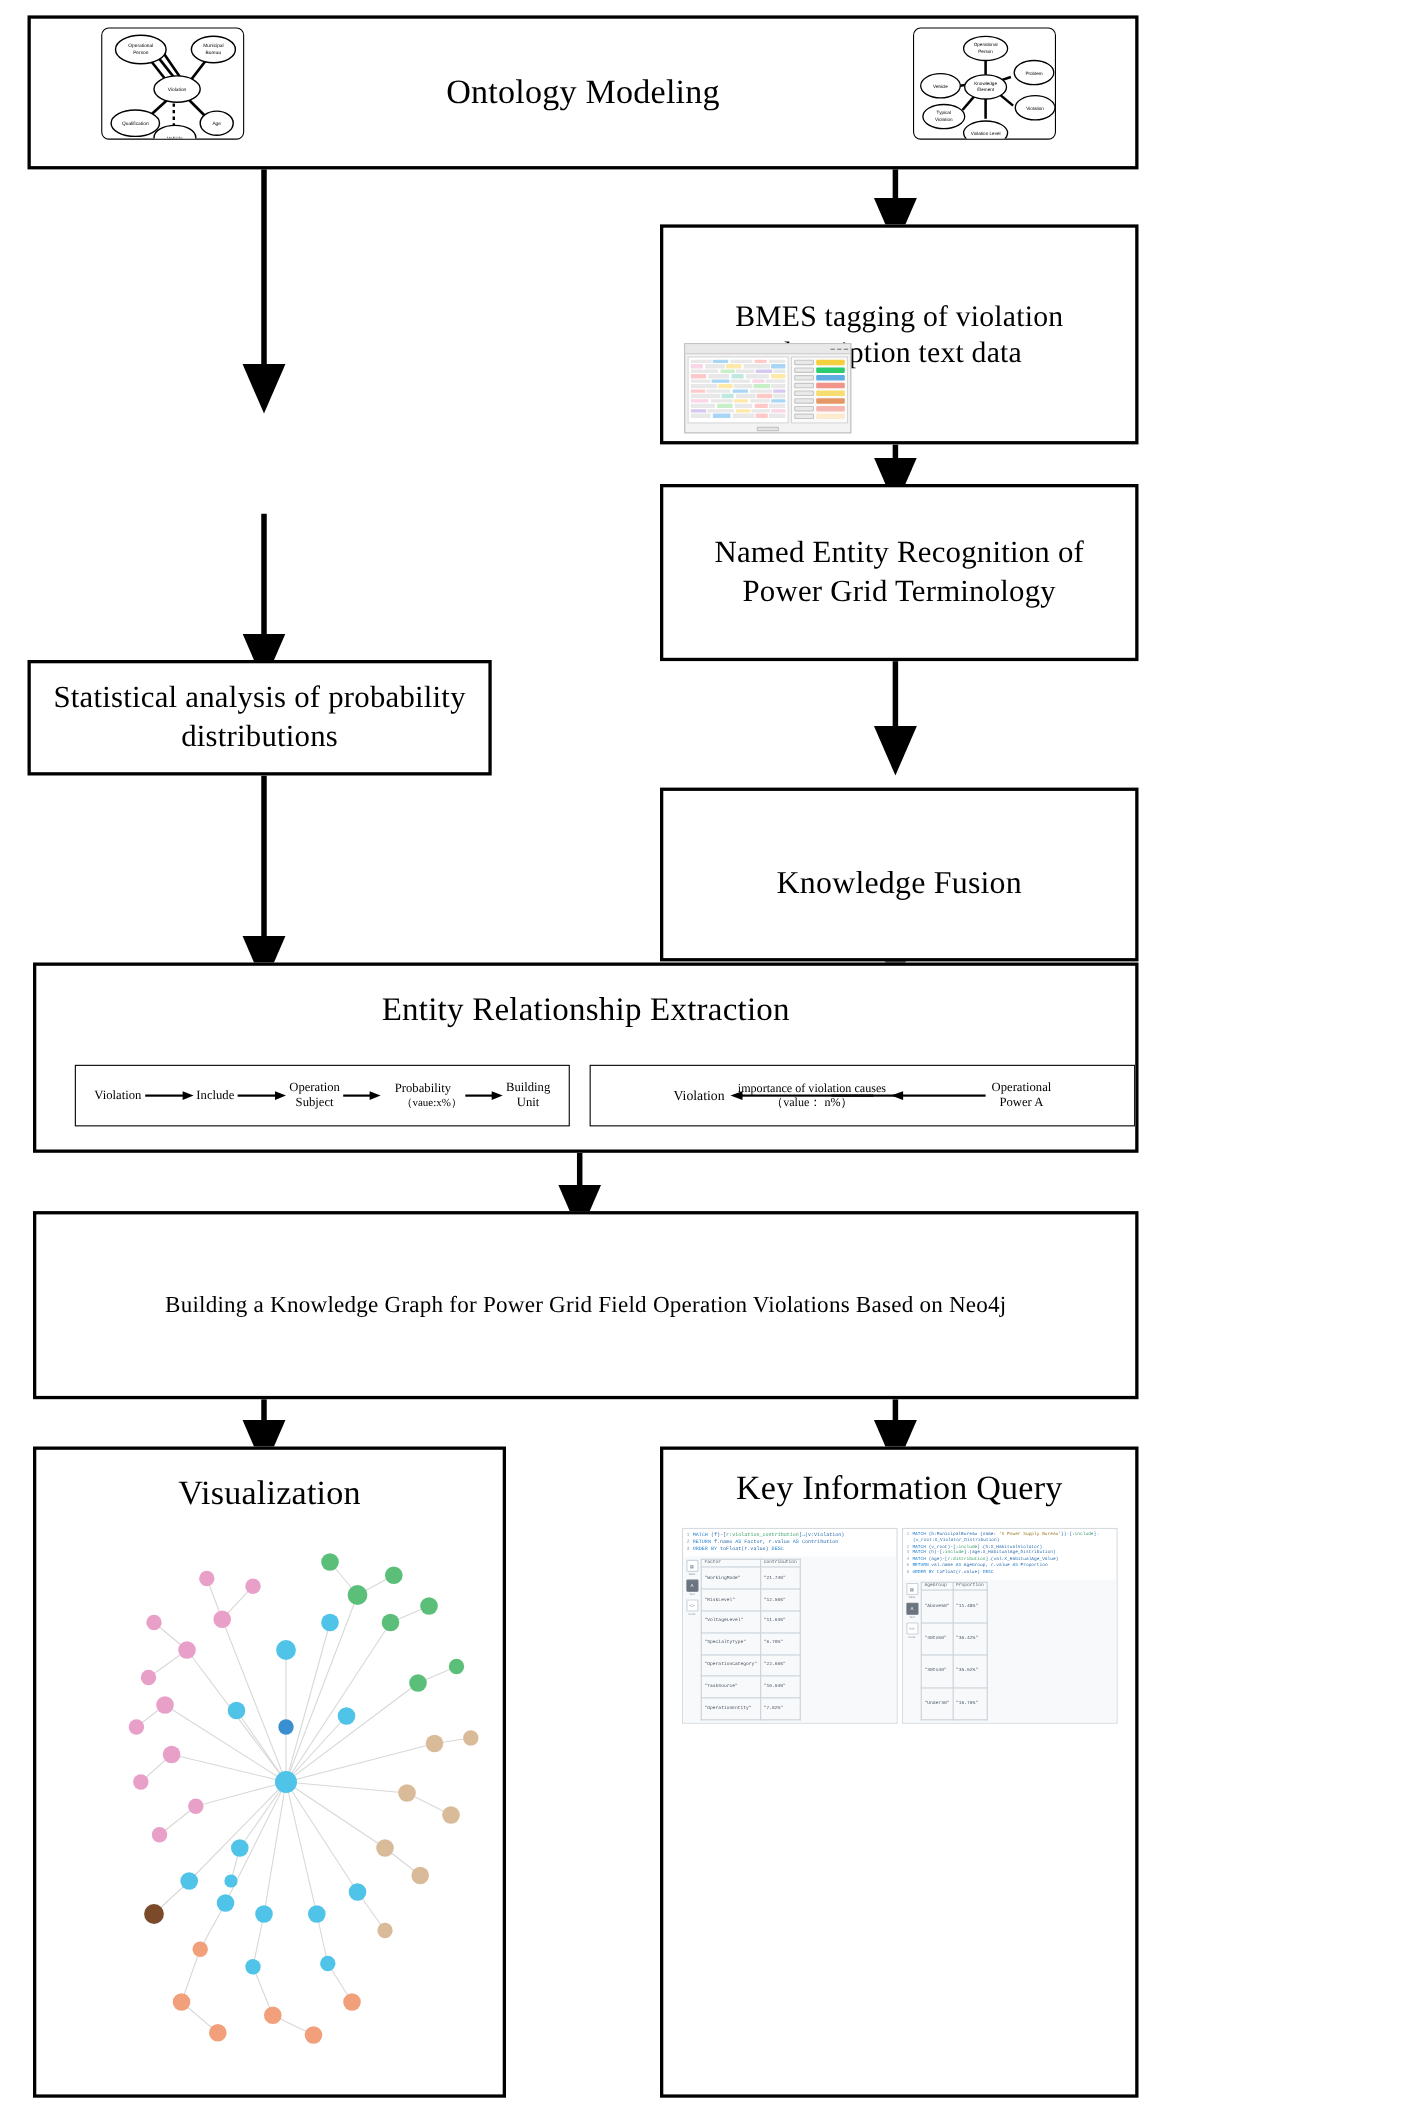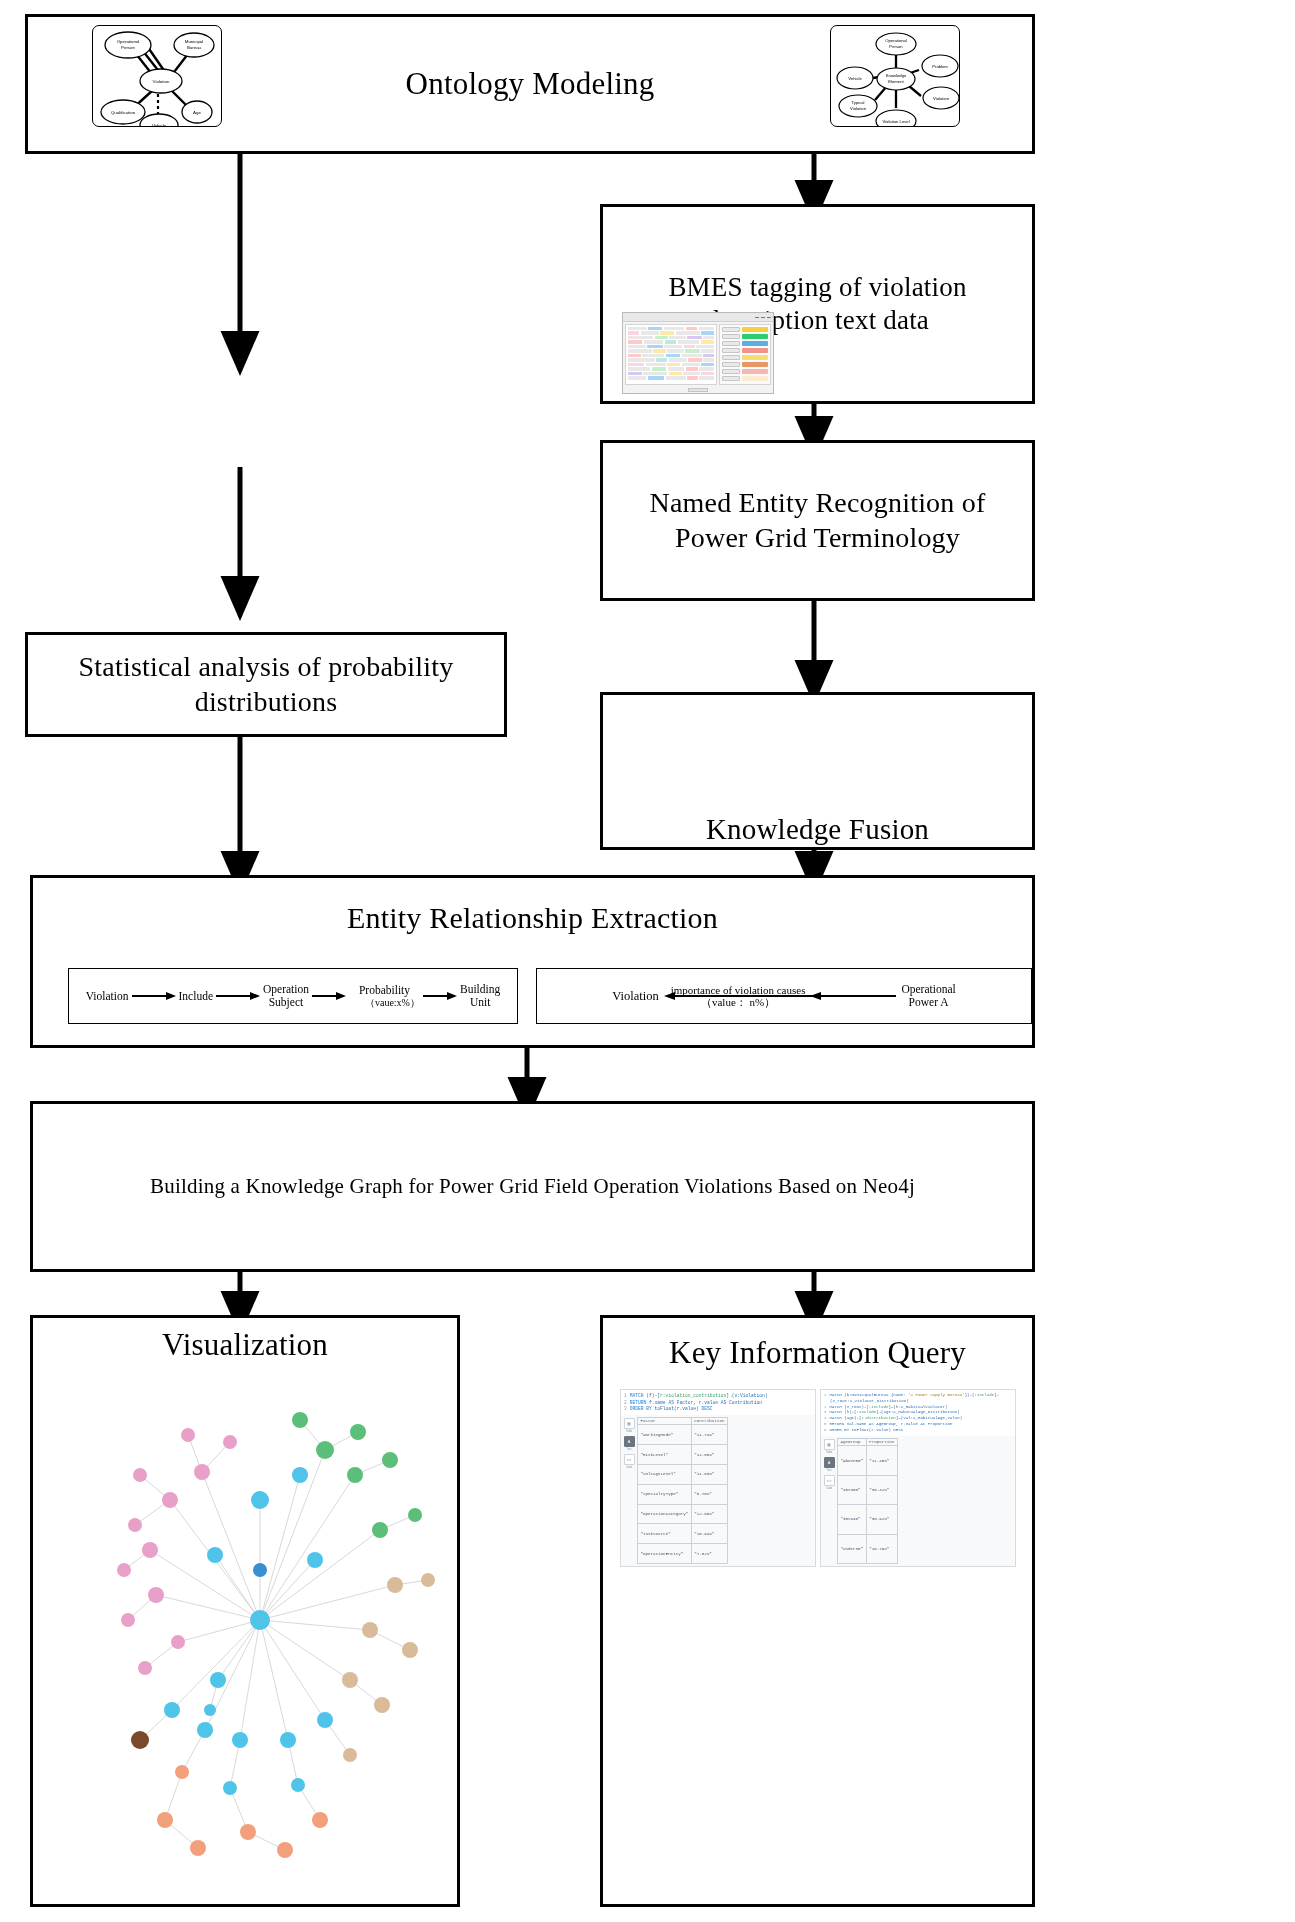--- a/index.html
+++ b/index.html
@@ -388,25 +388,25 @@
     <div class="bmes-foot">
         <span></span>
       </div>
   </div>
 
 
   <div class="box" id="box-ner" style="left:600px; top:440px; width:435px; height:161px;">
     <div class="title" style="font-size:28px; width:390px;">Named Entity Recognition of Power Grid Terminology</div>
   </div>
 
-  <div class="box" id="box-statistical" style="left:25px; top:632px; width:482px; height:105px;">
+  <div class="box" id="box-statistical" style="left:25px; top:600px; width:422px; height:105px;">
     <div class="title" style="font-size:28px; width:400px;">Statistical analysis of probability distributions</div>
   </div>
 
-  <div class="box" id="box-fusion" style="left:600px; top:692px; width:435px; height:158px; justify-content:flex-end; padding-top:18px;">
+  <div class="box" id="box-fusion" style="left:600px; top:716px; width:435px; height:158px; justify-content:center; padding-top:18px;">
     <div class="title" style="font-size:29px;">Knowledge Fusion</div>
   </div>
 
   <div class="formula-row" style="left:610px; top:942px; width:415px; height:70px;">
     <div class="frm">
       <span><i>TF</i><sub>i,j</sub></span>
       <span style="font-style:normal;">=</span>
       <span class="frac">
         <span class="num"><i>n</i><sub>i,j</sub></span>
         <span class="den">
@@ -479,21 +479,21 @@
         <div>Operational</div>
         <div>Power A</div>
       </div>
     </div>
   </div>
 
   <div class="box" id="box-building" style="left:30px; top:1101px; width:1005px; height:171px;">
     <div class="title" style="font-size:21px; width:860px;">Building a Knowledge Graph for Power Grid Field Operation Violations Based on Neo4j</div>
   </div>
 
-  <div class="box" id="box-visualization" style="left:30px; top:1315px; width:430px; height:592px; justify-content:flex-start; padding-top:8px;">
+  <div class="box" id="box-visualization" style="left:30px; top:1315px; width:430px; height:592px; justify-content:flex-start; padding-top:20px;">
     <div class="title" style="font-size:31px;">Visualization</div>
   </div>
 
   <div class="viz-graph" style="left:110px; top:1380px; width:330px; height:510px;">
     <svg width="330" height="510" viewBox="0 0 330 510">
       <g stroke="#d8d8d8" stroke-width="1">
         <path d="M150,240 L60,120"></path>
           <path d="M150,240 L92,92"></path>
           <path d="M150,240 L40,170"></path>
         <path d="M150,240 L46,215"></path>

